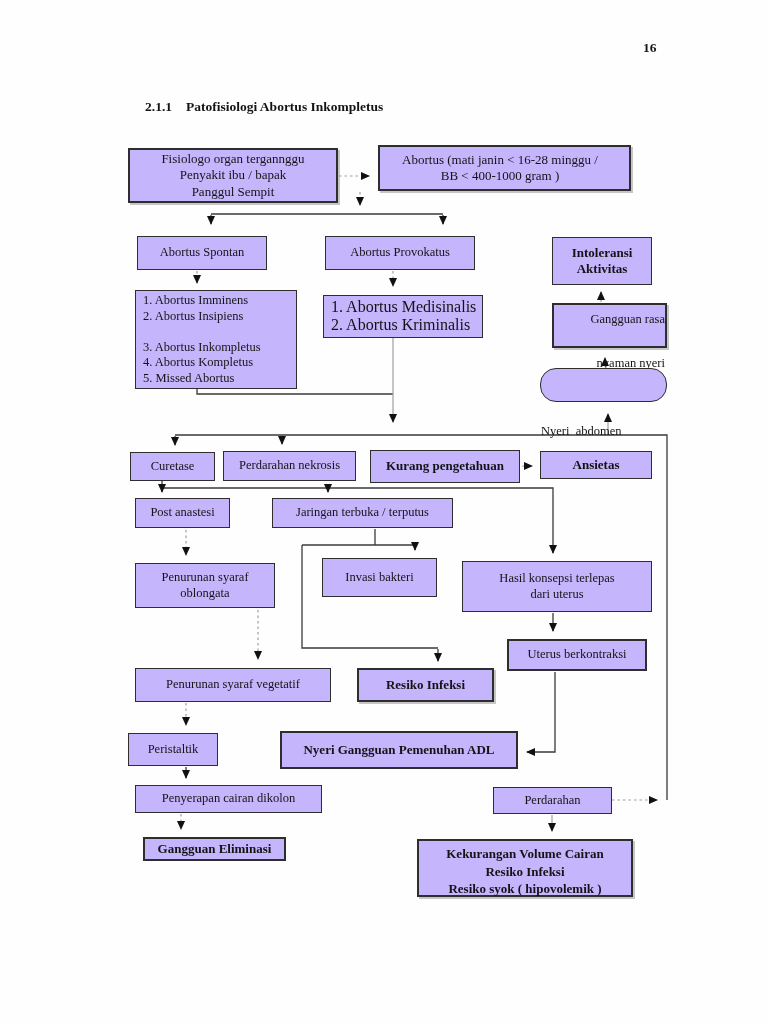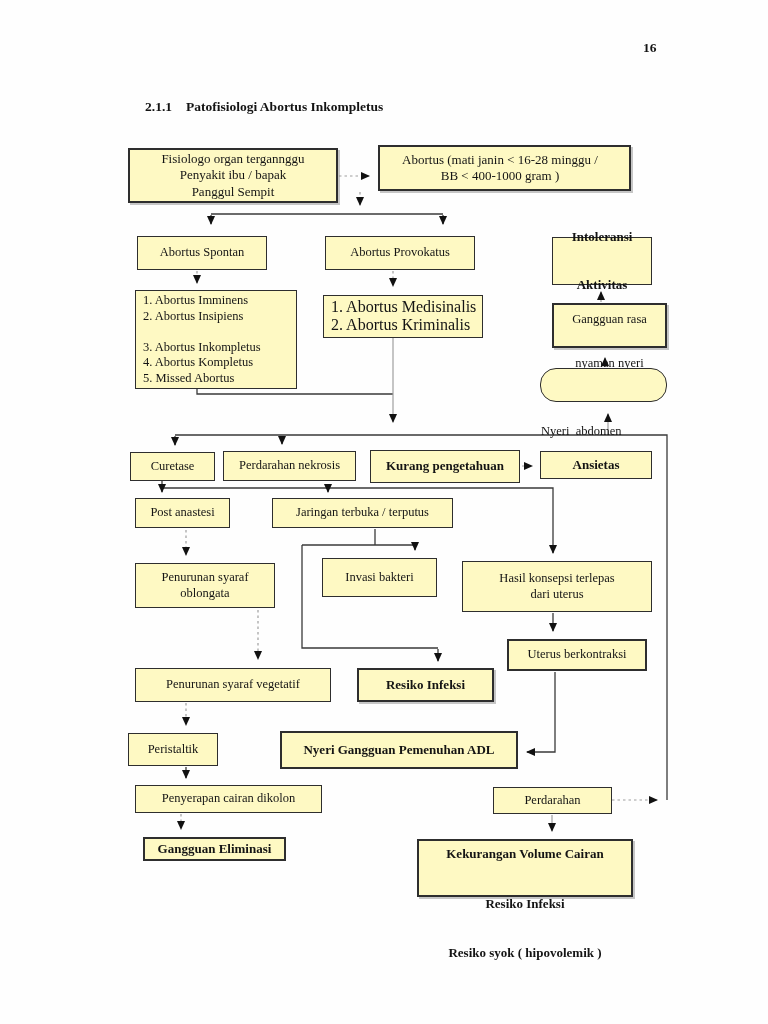--- a/index.html
+++ b/index.html
@@ -1,31 +1,31 @@
 <!DOCTYPE html>
 <html><head>
 <meta charset="utf-8">
 <style>
   html,body{margin:0;padding:0;background:#e8e8e8;}
   .page{position:relative;width:768px;height:1024px;background:#fefefe;
         font-family:"Liberation Serif","DejaVu Serif",serif;color:#141414;overflow:hidden;}
   .pageno{position:absolute;left:643px;top:40px;font-size:13.5px;font-weight:bold;}
   .heading{position:absolute;left:145px;top:99px;font-size:13.5px;font-weight:bold;display:flex;gap:14px;}
-  .bx{position:absolute;border:1.4px solid #2e2e2e;background:#fef9c3;box-sizing:border-box;
+  .bx{position:absolute;border:1.4px solid #2e2e2e;background:#c4b5fd;box-sizing:border-box;
       display:flex;flex-direction:column;justify-content:center;align-items:center;
       text-align:center;font-size:12.5px;line-height:1.26;}
   .bx span,.bx div{display:block;}
-  .bold{font-weight:bold;font-size:13px;gap:32px;}
+  .bold{font-weight:bold;font-size:13px;}
   .hv{border-width:2px;}
   .sd{box-shadow:2px 2px 0 rgba(130,130,130,.45);}
   .leftal{align-items:center;text-align:left;padding-left:7px;padding-right:16px;}
   .list{justify-content:flex-start;align-items:flex-start;text-align:left;padding:2px 0 0 7px;}
   #b-spontan_list{font-size:12.5px;line-height:15.5px;}
   #b-provokatus_list{font-size:16px;line-height:18px;}
-  #b-gangguan_rasa{display:block;text-align:center;}
+  #b-gangguan_rasa{display:block;text-align:right;}
   #b-gangguan_rasa .l1{margin-top:7px;}
   #b-gangguan_rasa .l2{margin-top:28px;}
   #b-nyeri_abdomen{display:block;text-align:left;padding-top:23px;white-space:pre;border-radius:16px;}
   #b-kekurangan_volume{line-height:17.5px;justify-content:flex-start;padding-top:4px;}
   svg.wires{position:absolute;left:0;top:0;pointer-events:none;}
   .ln{stroke:#3a3a3a;stroke-width:1.3;fill:none;}
   .lt{stroke:#9e9e9e;stroke-width:1.2;fill:none;}
   .ds{stroke-dasharray:2.5,3;}
 </style>
 </head>

